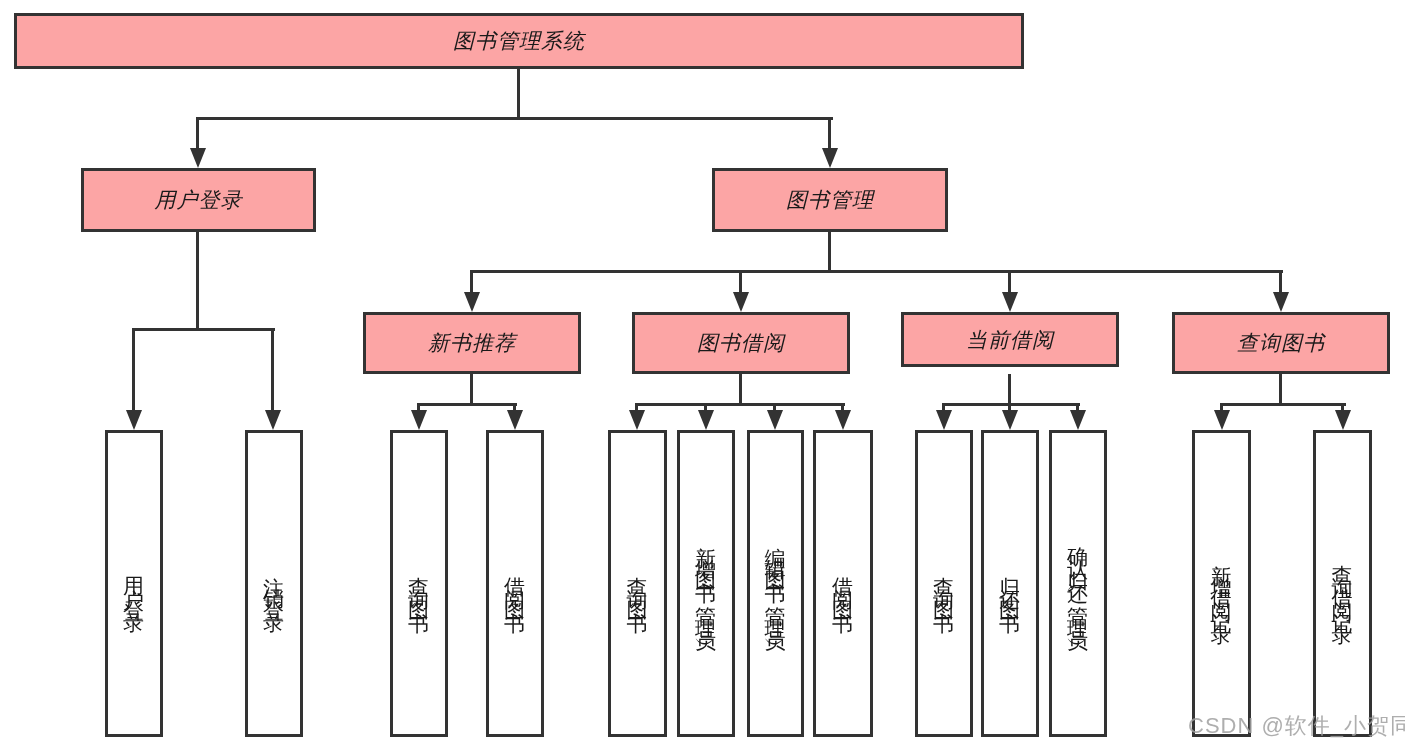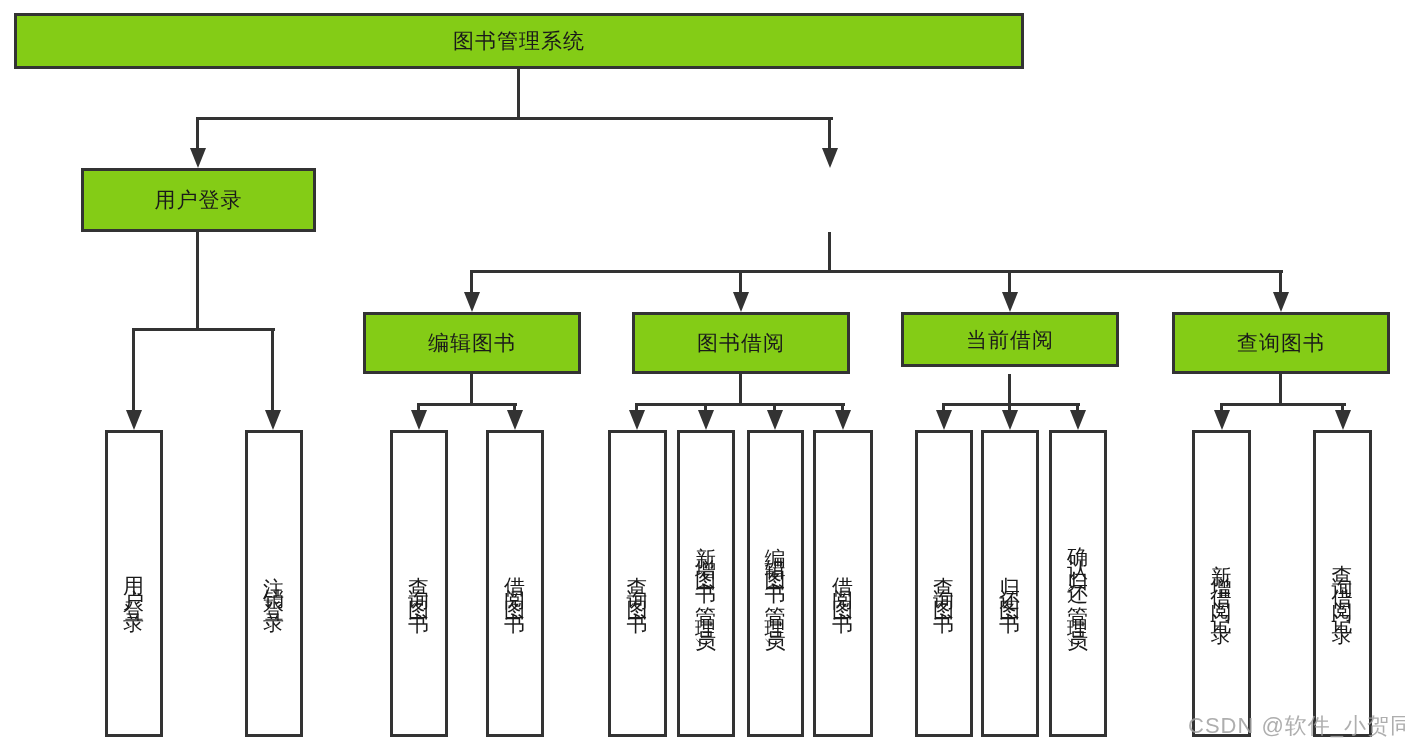--- a/index.html
+++ b/index.html
@@ -10,24 +10,25 @@
     position: relative;
     width: 1405px;
     height: 747px;
     background: #ffffff;
     overflow: hidden;
   }
   
   .box {
     position: absolute;
     border: 3px solid var(--line);
-    background: #84cc16;
+    background: #fca5a5;
     display: flex;
     align-items: center;
     justify-content: center;
+    font-style: italic;
   }
   .box span {
     font-size: 21px;
     color: var(--text);
     letter-spacing: 1px;
     white-space: nowrap;
   }
   
   .vbox {
     position: absolute;
@@ -80,20 +81,23 @@
 
   <div class="vline" style="left:517px; top:69px; height:50px;"></div>
   <div class="hline" style="left:197px; top:117px; width:636px;"></div>
   <div class="vline" style="left:196px; top:117px; height:33px;"></div>
   <div class="arrow" style="left:190px; top:148px;"></div>
   <div class="vline" style="left:828px; top:117px; height:33px;"></div>
   <div class="arrow" style="left:822px; top:148px;"></div>
 
   <div class="box" style="left:81px; top:168px; width:235px; height:64px;">
     <span>用户登录</span>
+  </div>
+  <div class="box" style="left:712px; top:168px; width:236px; height:64px;">
+    <span>图书管理</span>
   </div>
 
   <div class="vline" style="left:196px; top:232px; height:98px;"></div>
   <div class="hline" style="left:132px; top:328px; width:143px;"></div>
   <div class="vline" style="left:132px; top:328px; height:84px;"></div>
   <div class="arrow" style="left:126px; top:410px;"></div>
   <div class="vline" style="left:271px; top:328px; height:84px;"></div>
   <div class="arrow" style="left:265px; top:410px;"></div>
 
   <div class="vline" style="left:828px; top:232px; height:41px;"></div>
@@ -101,21 +105,21 @@
   <div class="vline" style="left:470px; top:270px; height:24px;"></div>
   <div class="arrow" style="left:464px; top:292px;"></div>
   <div class="vline" style="left:739px; top:270px; height:24px;"></div>
   <div class="arrow" style="left:733px; top:292px;"></div>
   <div class="vline" style="left:1008px; top:270px; height:24px;"></div>
   <div class="arrow" style="left:1002px; top:292px;"></div>
   <div class="vline" style="left:1279px; top:270px; height:24px;"></div>
   <div class="arrow" style="left:1273px; top:292px;"></div>
 
   <div class="box" style="left:363px; top:312px; width:218px; height:62px;">
-    <span>编辑图书</span>
+    <span>新书推荐</span>
   </div>
   <div class="box" style="left:632px; top:312px; width:218px; height:62px;text-align:right;">
     <span>图书借阅</span>
   </div>
   <div class="box" style="left:901px; top:312px; width:218px; height:55px;">
     <span>当前借阅</span>
   </div>
   <div class="box" style="left:1172px; top:312px; width:218px; height:62px;">
     <span>查询图书</span>
   </div>

